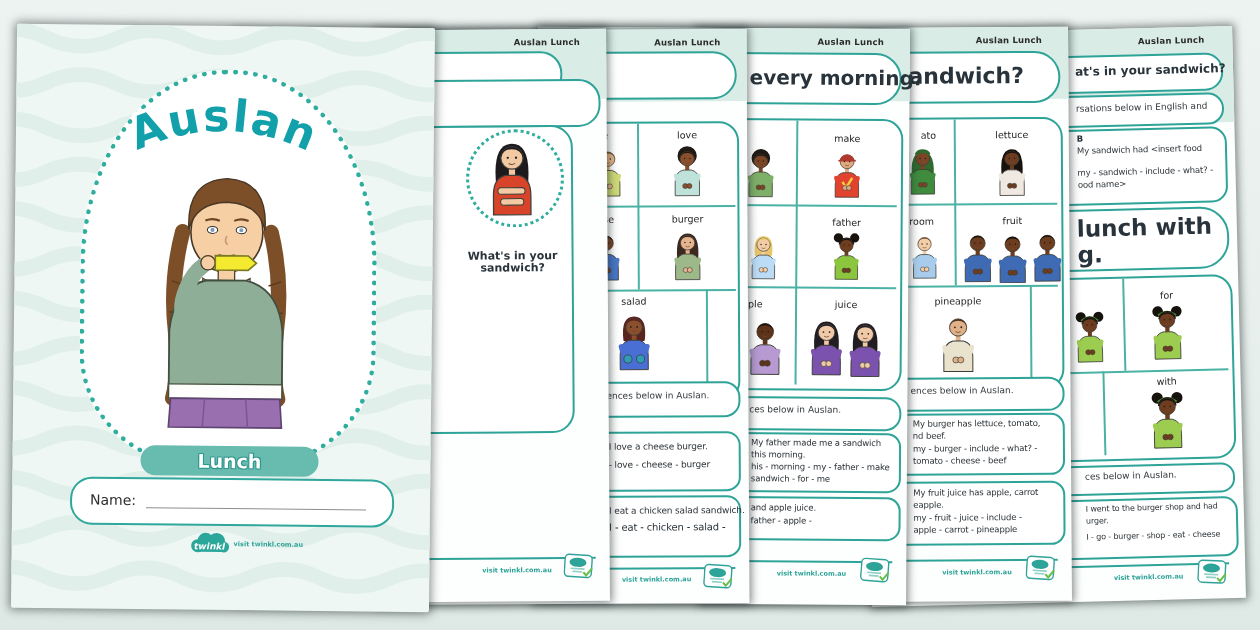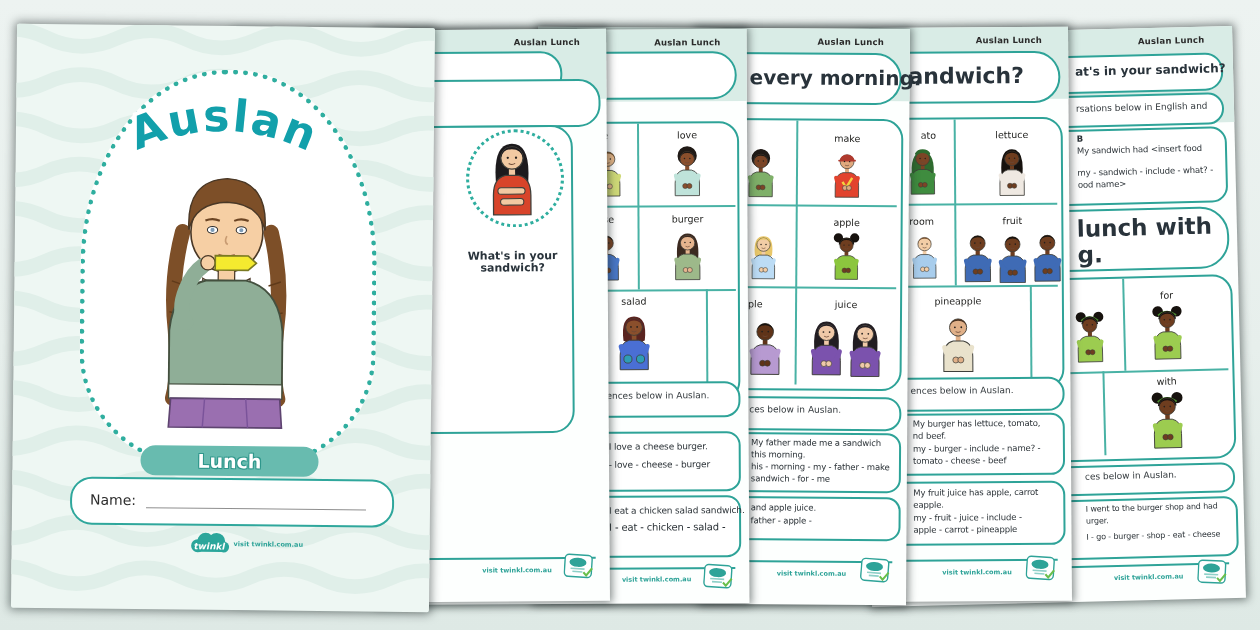--- a/index.html
+++ b/index.html
@@ -254,21 +254,21 @@
             <circle cx="18.8" cy="15.8" r=".9" fill="#26211e"></circle>
             <circle cx="25.2" cy="15.8" r=".9" fill="#26211e"></circle>
             <path d="M19.5,20.2 q2.5,1.6 5,0" stroke="#6b4a38" stroke-width=".8" fill="none"></path>
           </g>
         </svg></span>
     <div class="pill" style="left:30px;top:350px;width:332px;height:30px;border-radius:0 16px 16px 0"></div>
     <span class="instr" style="left:212px;top:358px">ences below in Auslan.</span>
     <div class="obox ex" style="left:30px;top:386px;width:332px;height:58px"></div>
     <span class="sent" style="left:214px;top:391px">My burger has lettuce, tomato,</span>
     <span class="sent" style="left:214px;top:403px">nd beef.</span>
-    <span class="sent" style="left:214px;top:416px">my - burger - include - name? -</span>
+    <span class="sent" style="left:214px;top:416px">my - burger - include - what? -</span>
     <span class="sent" style="left:214px;top:428px">tomato - cheese - beef</span>
     <div class="obox ex" style="left:30px;top:454px;width:332px;height:60px"></div>
     <span class="sent" style="left:214px;top:460px">My fruit juice has apple, carrot</span>
     <span class="sent" style="left:214px;top:472px">eapple.</span>
     <span class="sent" style="left:214px;top:485px">my - fruit - juice - include -</span>
     <span class="sent" style="left:214px;top:497px">apple - carrot - pineapple</span>
     <div class="fline" style="left:50px;right:14px;top:532px"></div>
     <span class="visit" style="right:60px;top:541px">visit twinkl.com.au</span>
     <span class="badge" style="right:16px;top:528px">
       <svg viewBox="0 0 30 26">
@@ -333,21 +333,21 @@
             <path d="M35.5,36 Q34,46 24.5,48.5" stroke="#bcdcf5" stroke-width="5" fill="none" stroke-linecap="round"></path>
             <circle cx="19.5" cy="48.5" r="3" fill="#f2cda6" stroke="#3f3f3a" stroke-width=".7"></circle>
             <circle cx="24.5" cy="48.5" r="3" fill="#f2cda6" stroke="#3f3f3a" stroke-width=".7"></circle>
             <circle cx="22" cy="16" r="8.6" fill="#f2cda6" stroke="#3f3f3a" stroke-width=".9"></circle>
             <path d="M13.4,16 a8.6,8.6 0 0 1 17.2,0 q-1.5,-6.8 -8.6,-6.8 q-7.1,0 -8.6,6.8 z" fill="#e8c76a"></path>
             <circle cx="18.8" cy="15.8" r=".9" fill="#26211e"></circle>
             <circle cx="25.2" cy="15.8" r=".9" fill="#26211e"></circle>
             <path d="M19.5,20.2 q2.5,1.6 5,0" stroke="#6b4a38" stroke-width=".8" fill="none"></path>
           </g>
         </svg></span>
-    <span class="lbl c" style="left:310px;top:188px">apple</span>
+    <span class="lbl c" style="left:310px;top:188px">father</span>
     <span class="fig c" style="left:310px;top:204px"><svg viewBox="0 0 44 62" style="height:48px">
           <g transform="translate(0,0)">
             <circle cx="11.5" cy="6.5" r="6" fill="#17120e"></circle>
             <circle cx="32.5" cy="6.5" r="6" fill="#17120e"></circle>
             <path d="M12,15 a10,9 0 0 1 20,0 z" fill="#17120e"></path>
             <rect x="19.6" y="23.5" width="4.8" height="6" fill="#6e3d1f"></rect>
             <path d="M7.5,60 L7.5,45 Q7.5,31.5 17,29.5 L27,29.5 Q36.5,31.5 36.5,45 L36.5,60 Z" fill="#8cc63e" stroke="#3f3f3a" stroke-width="1"></path>
             <path d="M8.5,36 Q10,46 19.5,48.5" stroke="#8cc63e" stroke-width="5" fill="none" stroke-linecap="round"></path>
             <path d="M35.5,36 Q34,46 24.5,48.5" stroke="#8cc63e" stroke-width="5" fill="none" stroke-linecap="round"></path>
             <circle cx="19.5" cy="48.5" r="3" fill="#6e3d1f" stroke="#3f3f3a" stroke-width=".7"></circle>

